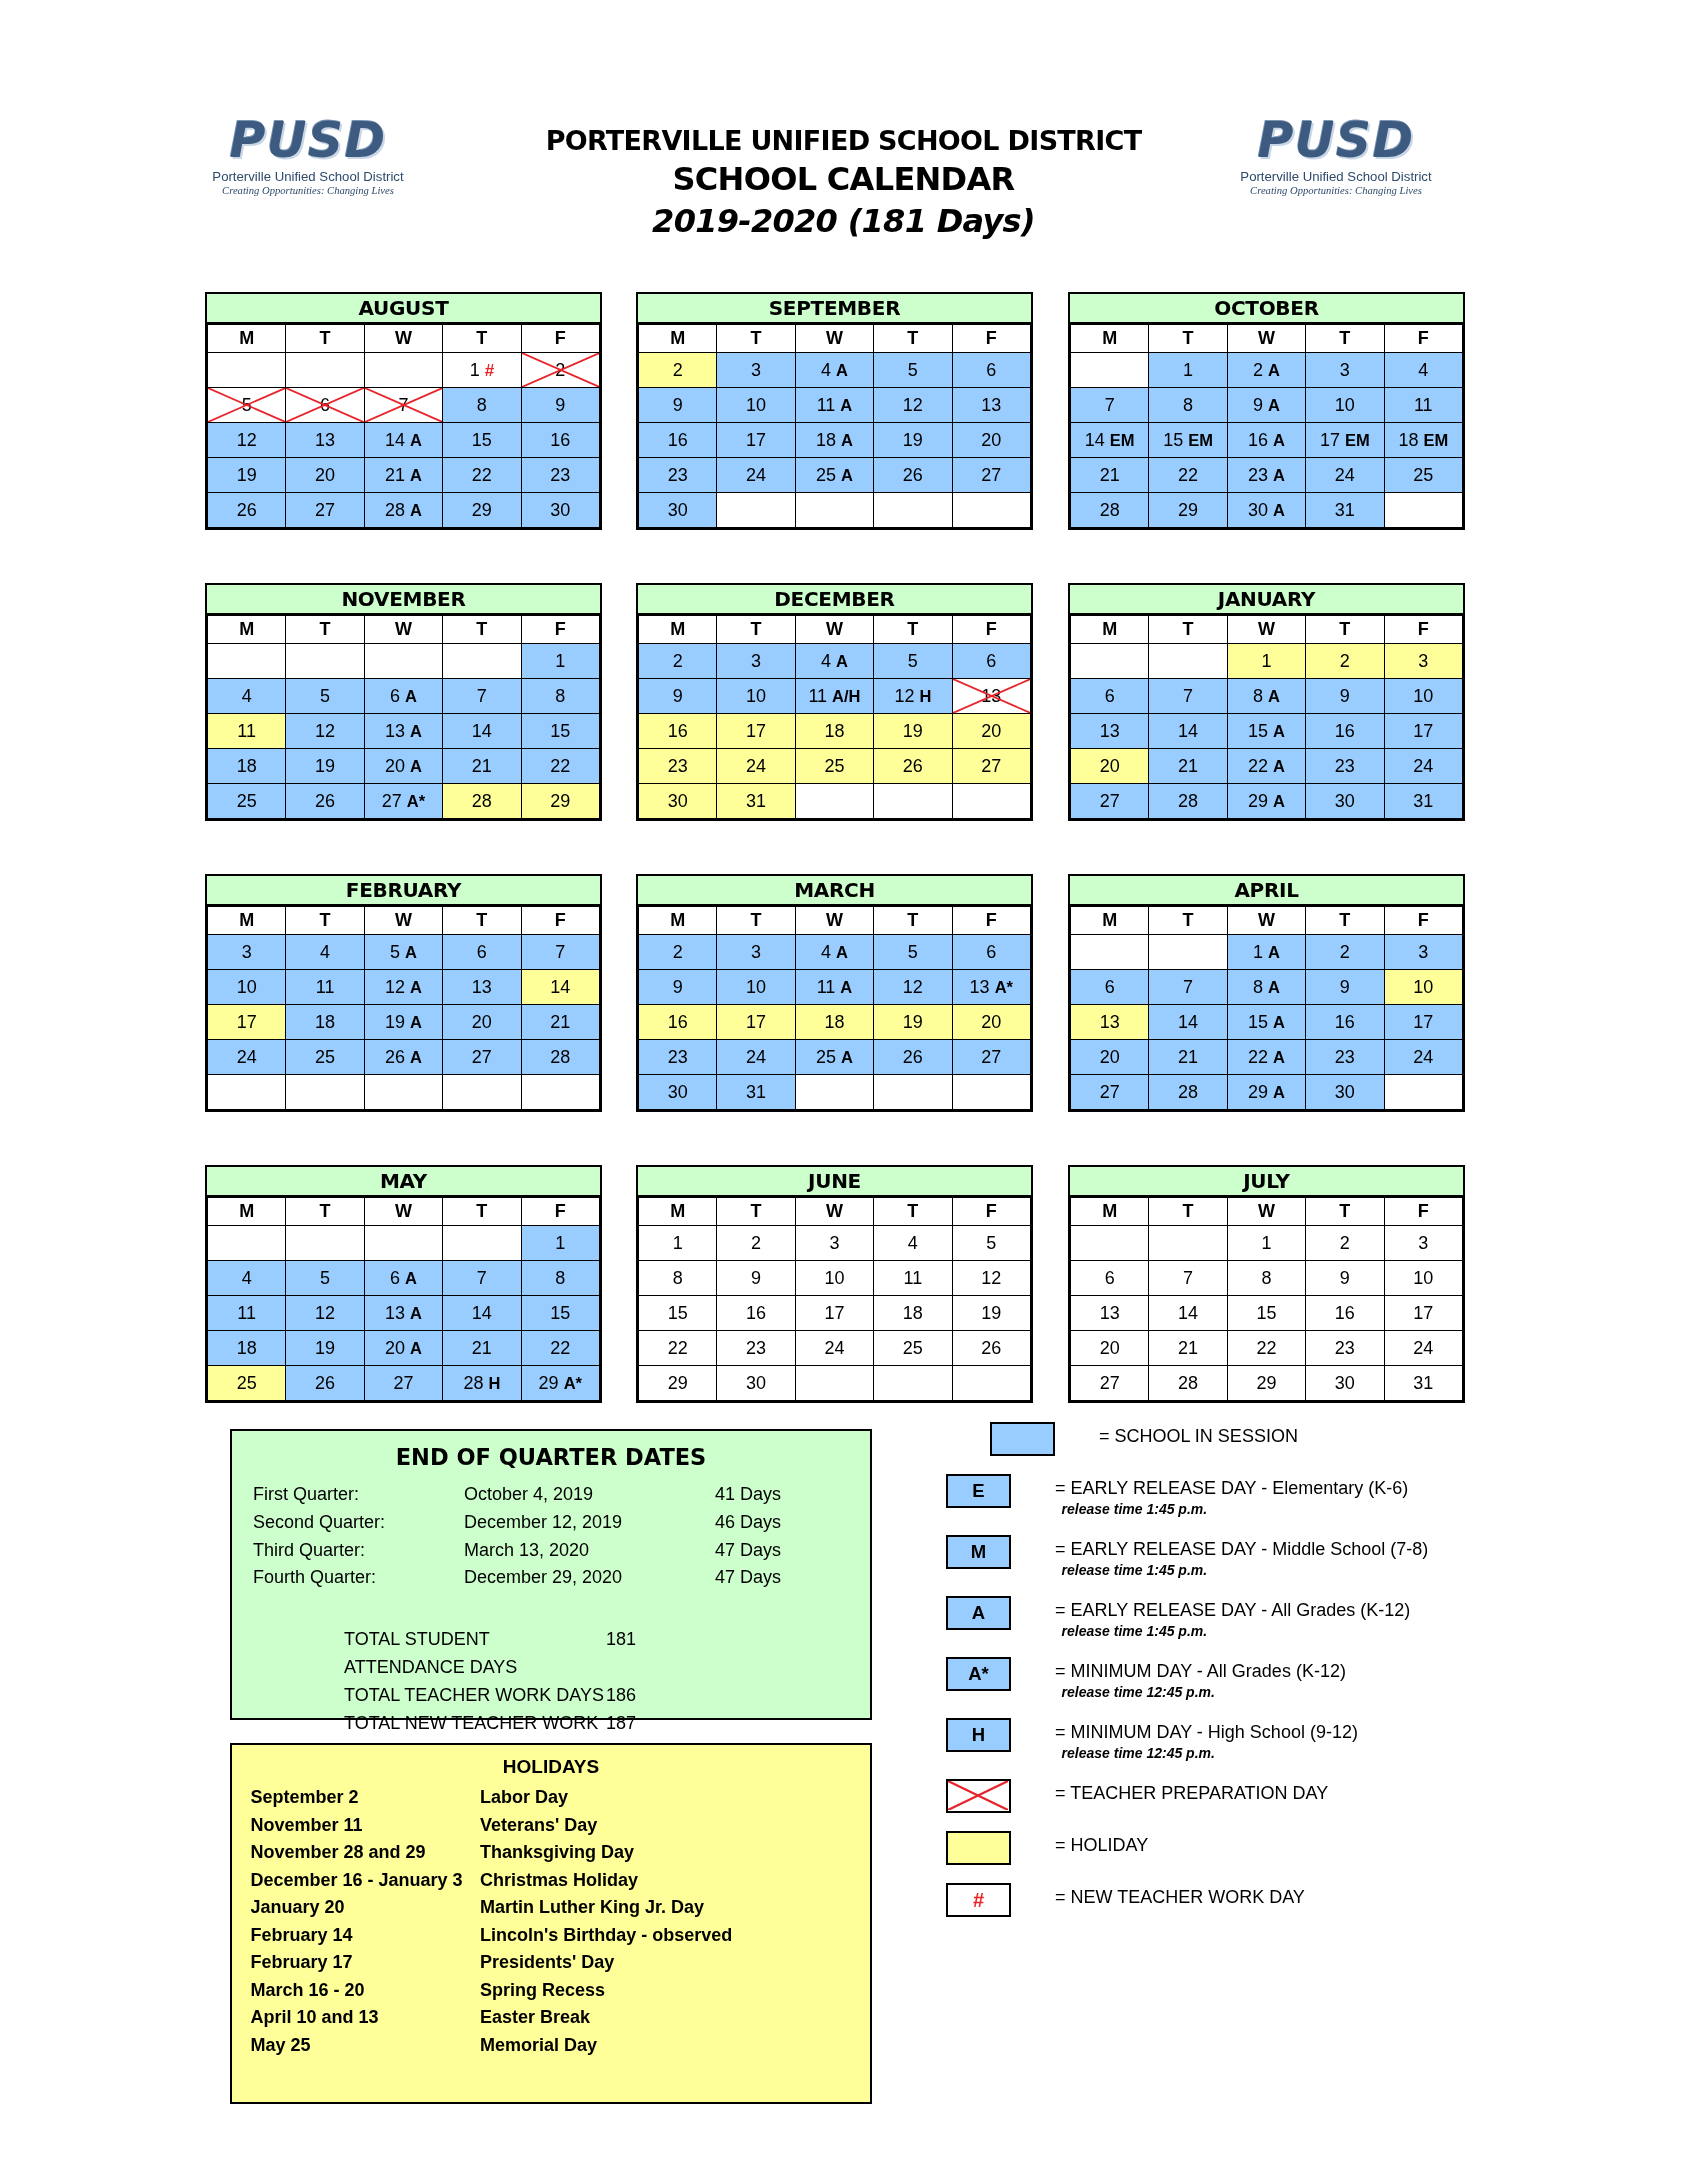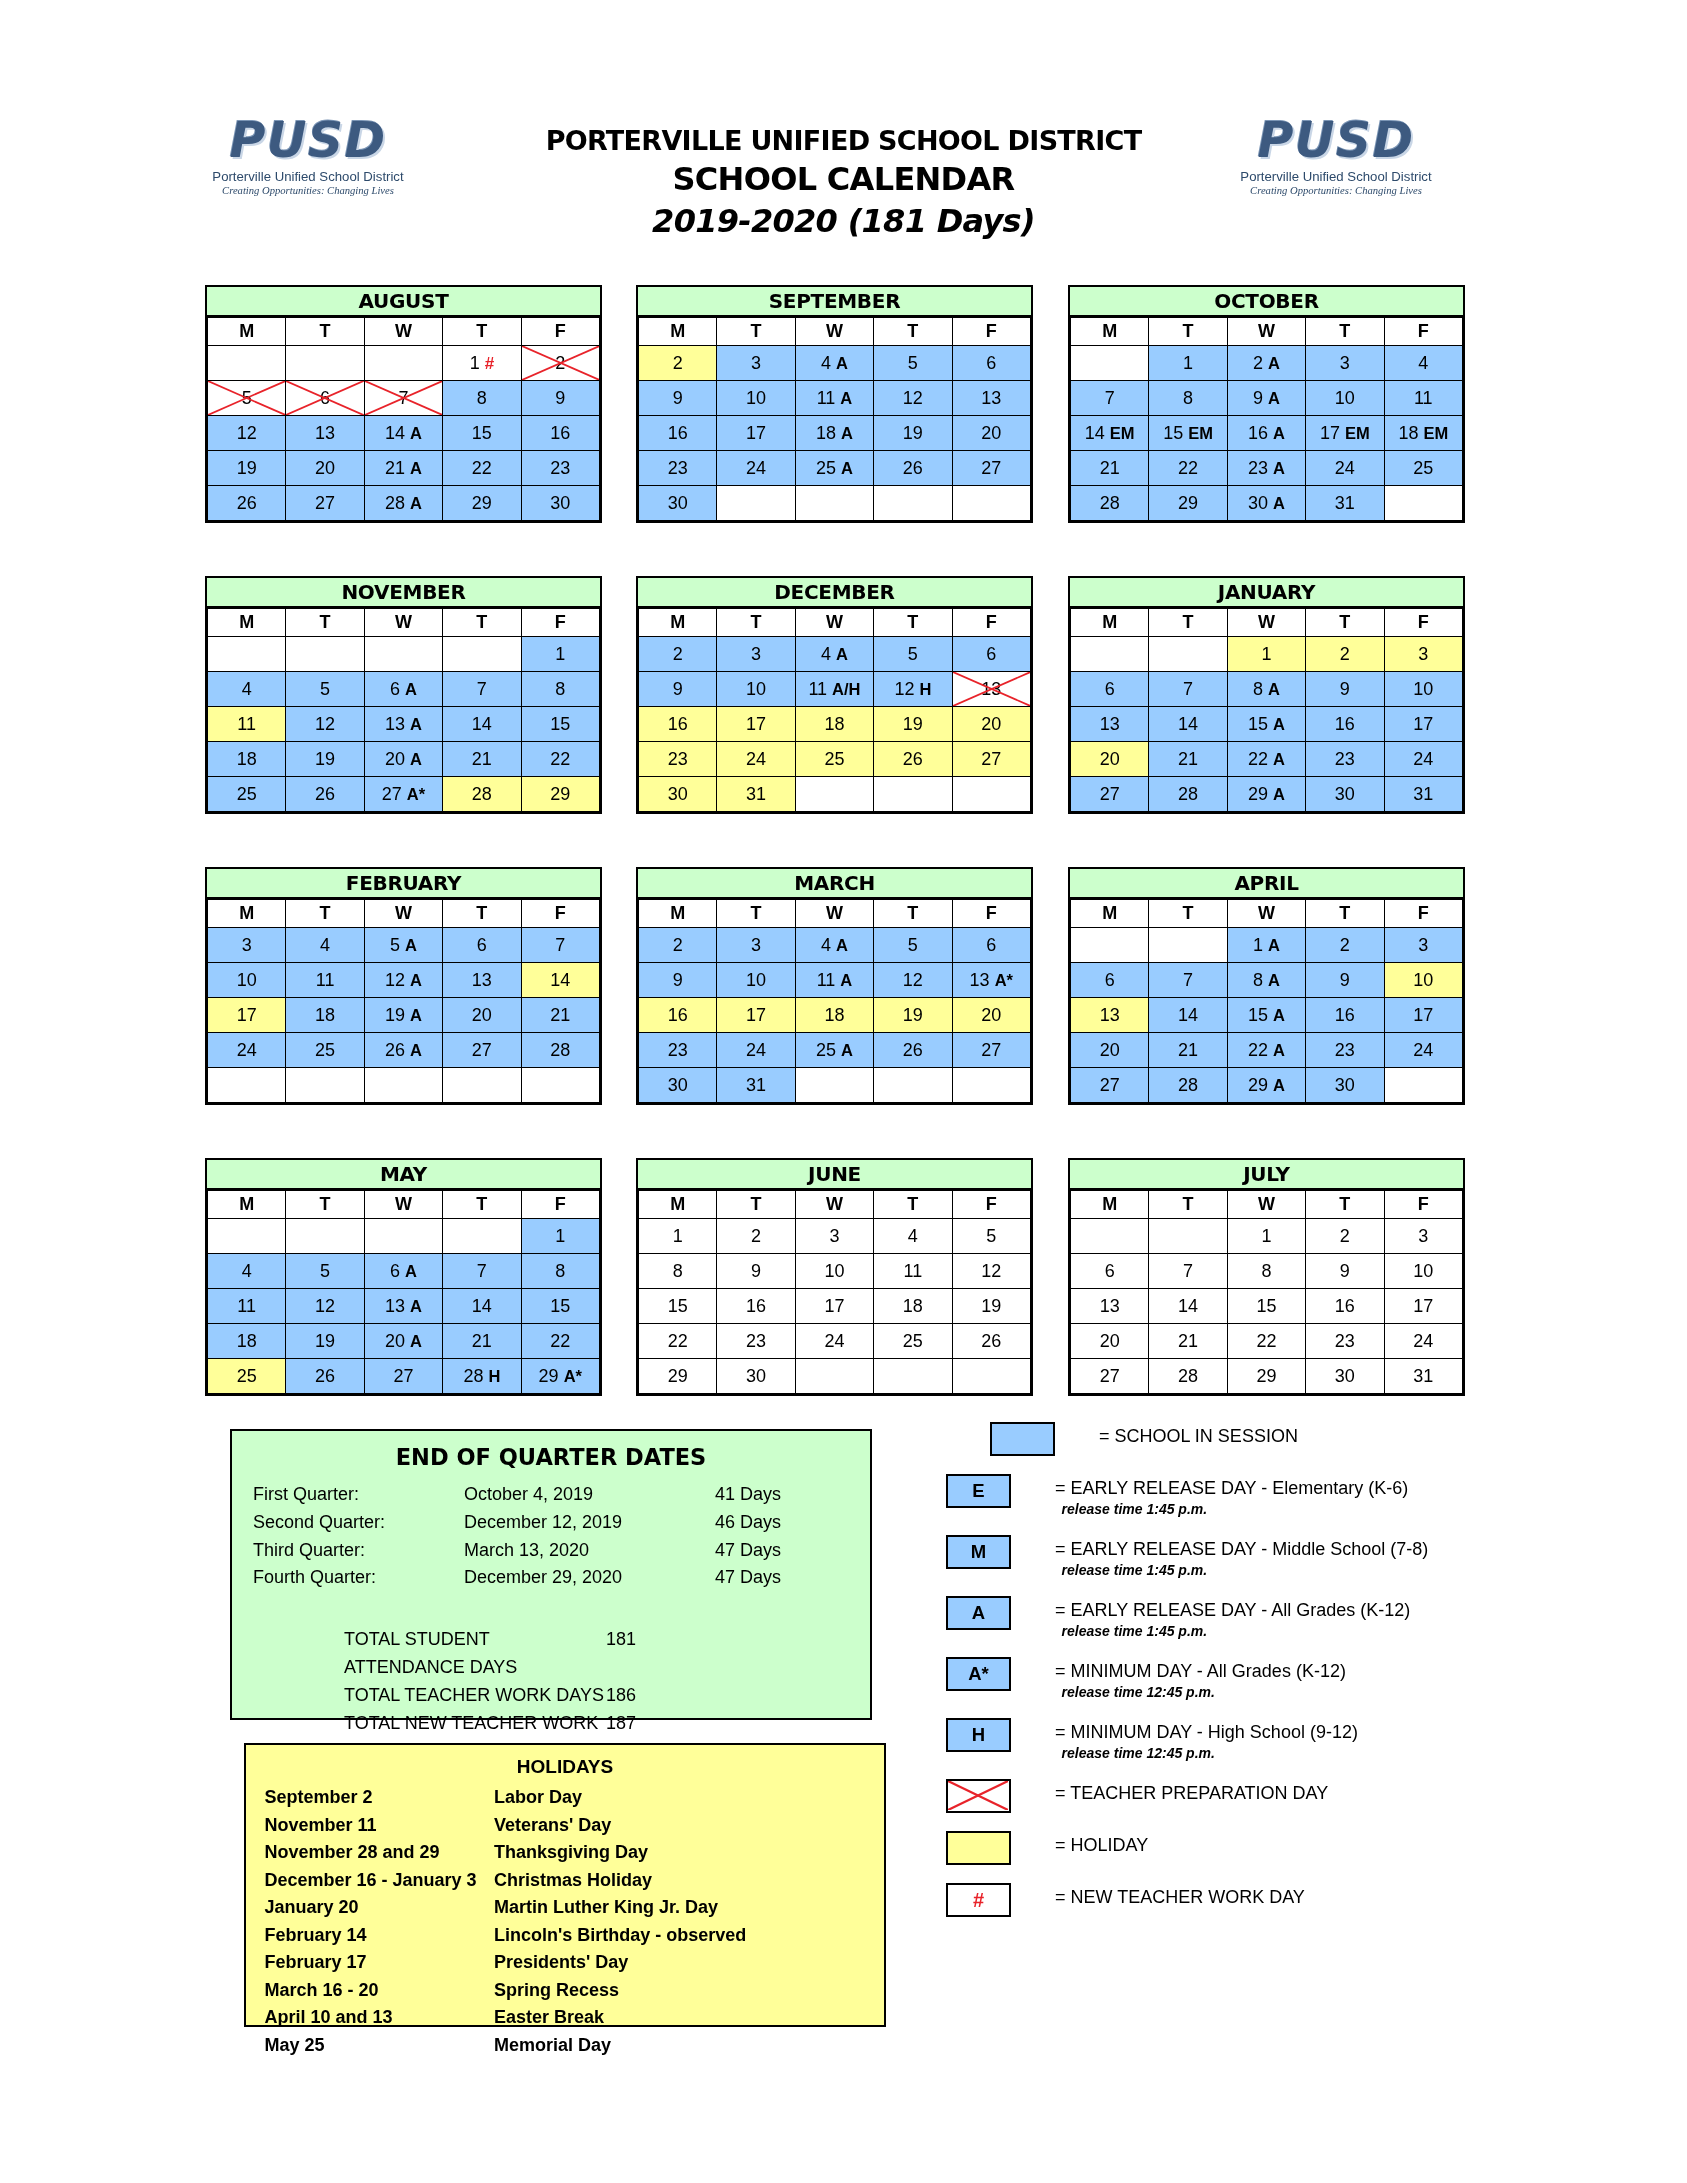--- a/index.html
+++ b/index.html
@@ -19,21 +19,21 @@
   .title-block{position:absolute;left:397px;top:6.6px;width:893px;text-align:center;}
   .title-line{font-family:"DejaVu Sans",sans-serif;font-weight:bold;color:#000;
       letter-spacing:-0.7px;line-height:1.32;}
   .t1{font-size:27px;}
   .t2{font-size:32px;}
   .t3{font-size:32px;font-style:italic;}
 
   
   .cal-area{position:absolute;left:0;top:277px;width:1687px;}
   .cal-row{position:relative;height:291px;}
-  .month{position:absolute;top:8px;width:397px;border:2.6px solid #000;background:#a21caf;box-sizing:border-box;}
+  .month{position:absolute;top:15px;width:397px;border:2.6px solid #000;background:#a21caf;box-sizing:border-box;}
   .month.c0{left:205px;}
   .month.c1{left:636px;}
   .month.c2{left:1068px;}
   .mhead{background:#ccffcc;border-bottom:2px solid #000;height:28px;line-height:28px;
       text-align:center;font-family:"DejaVu Sans",sans-serif;font-weight:bold;font-size:20px;
       letter-spacing:-0.3px;}
   table.mtab{border-collapse:collapse;width:100%;table-layout:fixed;}
   table.mtab td,table.mtab th{border:1.3px solid #000;height:35px;text-align:center;
       vertical-align:middle;font-size:18px;font-family:"Liberation Sans",sans-serif;
       padding:0;box-sizing:border-box;}
@@ -52,21 +52,21 @@
   .qtitle{text-align:center;font-family:"DejaVu Sans",sans-serif;font-weight:bold;font-size:22.5px;margin-bottom:10.6px;}
   .qrow{display:flex;font-size:18px;line-height:1.55;font-family:"Liberation Sans",sans-serif;}
   .qlabel{width:232px;padding-left:21px;box-sizing:border-box;}
   .qdate{width:251px;}
   .qdays{width:132px;}
   .qtot{margin-top:34px;}
   .qtrow{display:flex;font-size:18px;line-height:1.55;}
   .qtname{width:374px;padding-left:112px;box-sizing:border-box;}
   .qtval{width:79px;}
 
-  .holiday-box{position:absolute;left:244px;top:1743px;width:642px;height:284px;
+  .holiday-box{position:absolute;left:230px;top:1743px;width:642px;height:361px;
       background:#ffff99;border:2.6px solid #000;box-sizing:border-box;padding:10.6px 0 0 0;}
   .htitle{text-align:center;font-family:"Liberation Sans",sans-serif;font-weight:bold;font-size:19px;margin-bottom:6.6px;}
   .hrow{display:flex;font-size:18px;line-height:1.53;font-weight:bold;font-family:"Liberation Sans",sans-serif;}
   .hdate{width:248px;padding-left:18.5px;box-sizing:border-box;}
   .hname{flex:1;}
 
   
   .legend{position:absolute;left:946px;top:1422px;width:728px;}
   .lg-item{position:relative;margin-bottom:4px;}
   .lg-swatch{position:absolute;left:0;top:0;width:65px;height:34px;border:2.6px solid #000;

